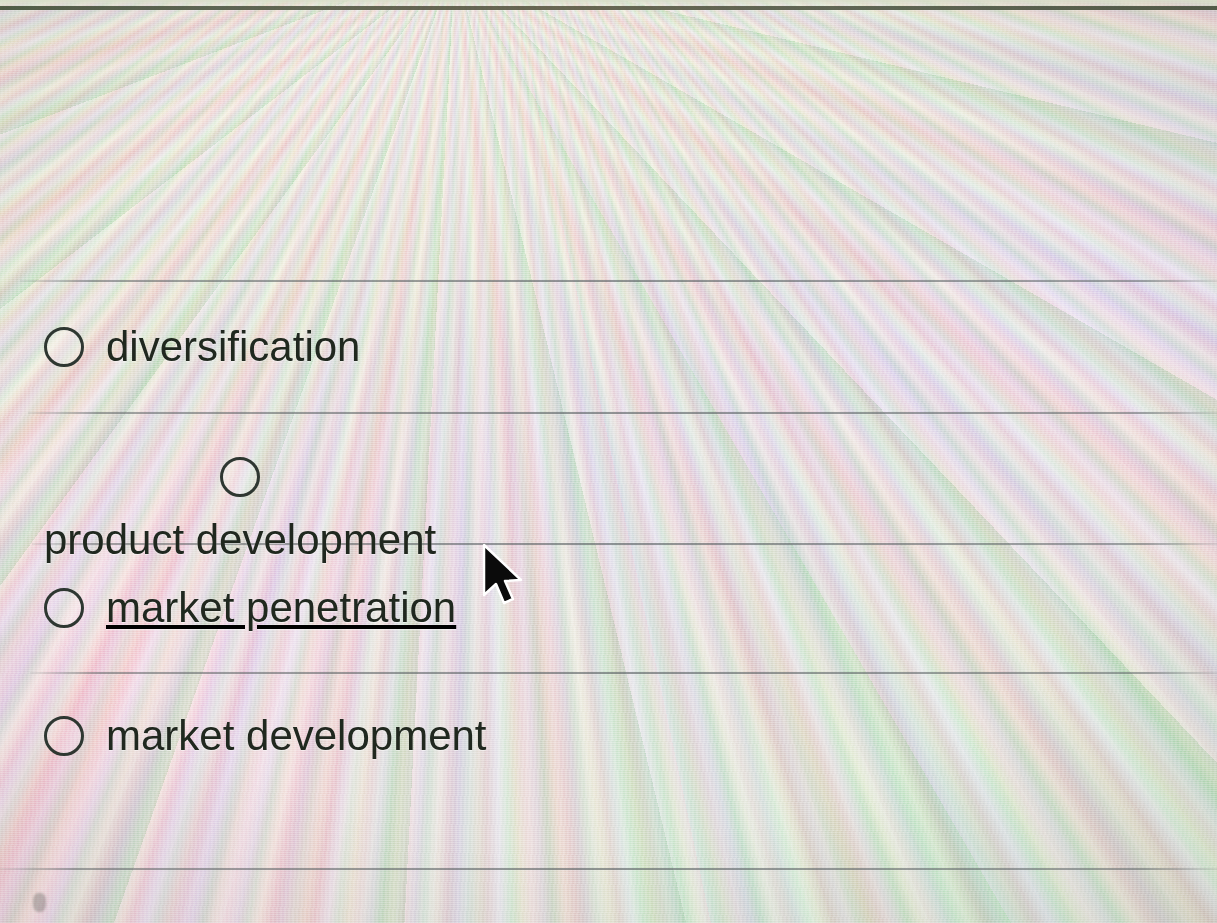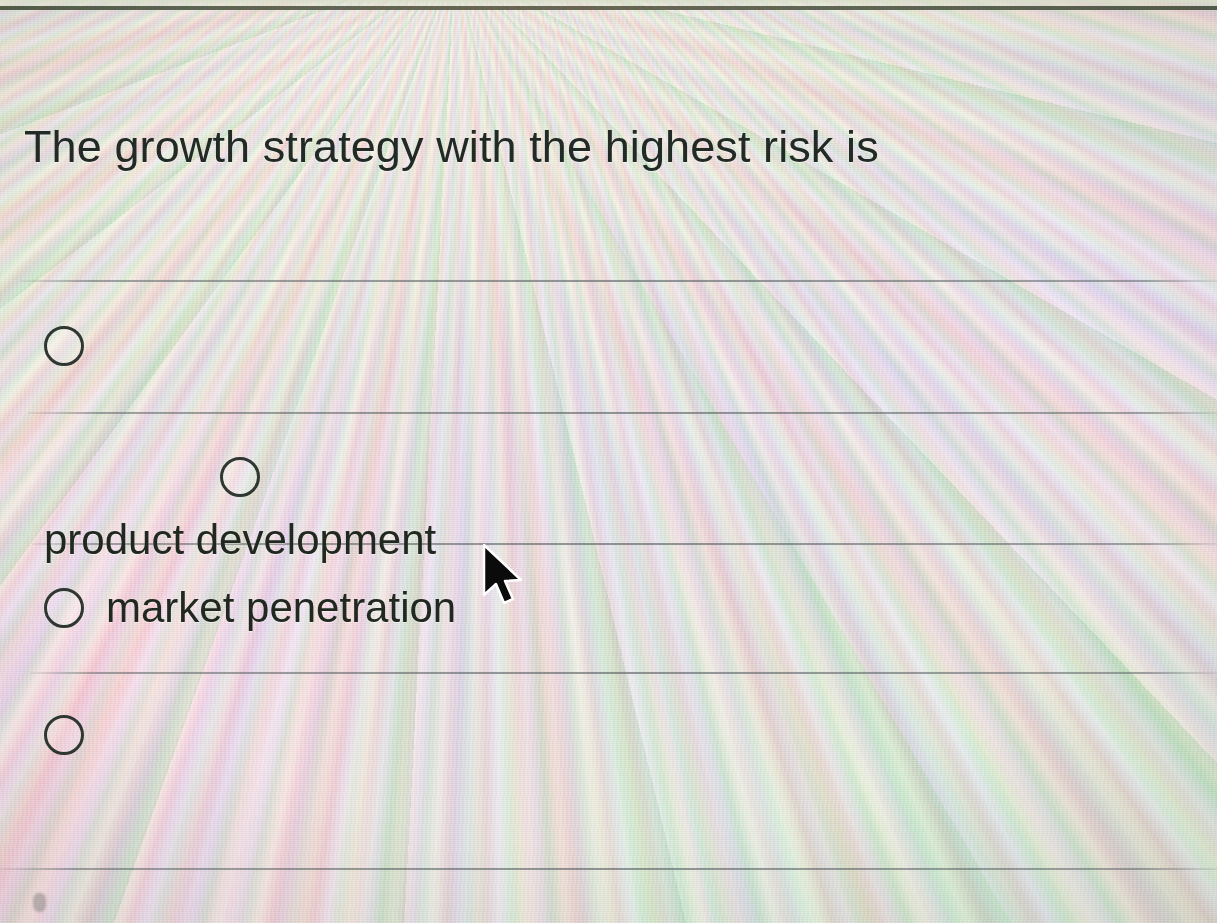--- a/index.html
+++ b/index.html
@@ -209,44 +209,45 @@
   <div class="bg-layer bg-sweep"></div>
   <div class="bg-layer bg-scan"></div>
   <div class="bg-layer bg-scan2"></div>
   <div class="bg-layer bg-vignette"></div>
 
   <div class="top-edge-soft"></div>
   <div class="top-edge"></div>
 
   <div id="content">
 
-    <div class="question">The growth strategy with the highest risk is</div>
 
     <div id="divider-host">
         <div class="divider" style="top: 280px; left: 20px; width: 1197px;"></div>
         <div class="divider" style="top: 412px; left: 28px; width: 1189px;"></div>
         <div class="divider" style="top: 543px; left: 32px; width: 1185px;"></div>
         <div class="divider" style="top: 672px; left: 30px; width: 1187px;"></div>
         <div class="divider" style="top: 868px; left: 0px; width: 1217px;"></div>
       </div>
 
     <div id="option-host">
         <div class="option" style="left: 44px; top: 326px;">
           <span class="radio"></span>
+          <span class="option-label">diversification</span>
         </div>
         <div class="option" style="left: 44px; top: 457px; flex-direction: column;">
           <span class="radio"></span>
           <span class="option-label">product development</span>
         </div>
-        <div class="option" style="left: 44px; top: 587px;">
+        <div class="option" style="left: 44px; top: 587px; text-decoration: underline;">
           <span class="radio"></span>
           <span class="option-label">market penetration</span>
         </div>
         <div class="option" style="left: 44px; top: 715px;">
           <span class="radio"></span>
+          <span class="option-label">market development</span>
         </div>
       </div>
 
     <div class="smudge"></div>
 
     <div id="cursor" style="left: 481px; top: 543px;">
       <svg viewBox="0 0 46 70" width="46" height="70">
         <path d="M3,2 L3,52 L15,41 L23,60 L32,56 L24,38 L40,37 Z" fill="#0b0b0b" stroke="#ffffff" stroke-width="2.5" stroke-linejoin="round"></path>
       </svg>
     </div>

